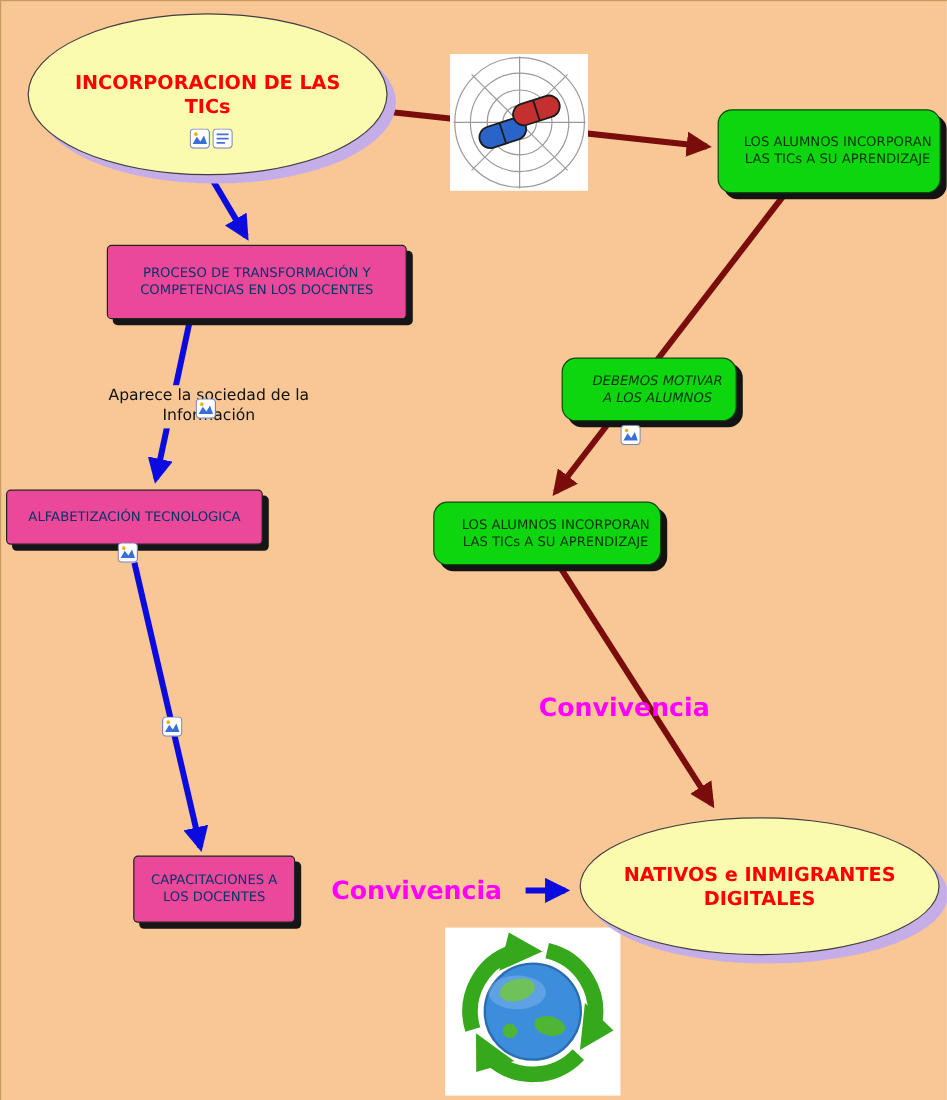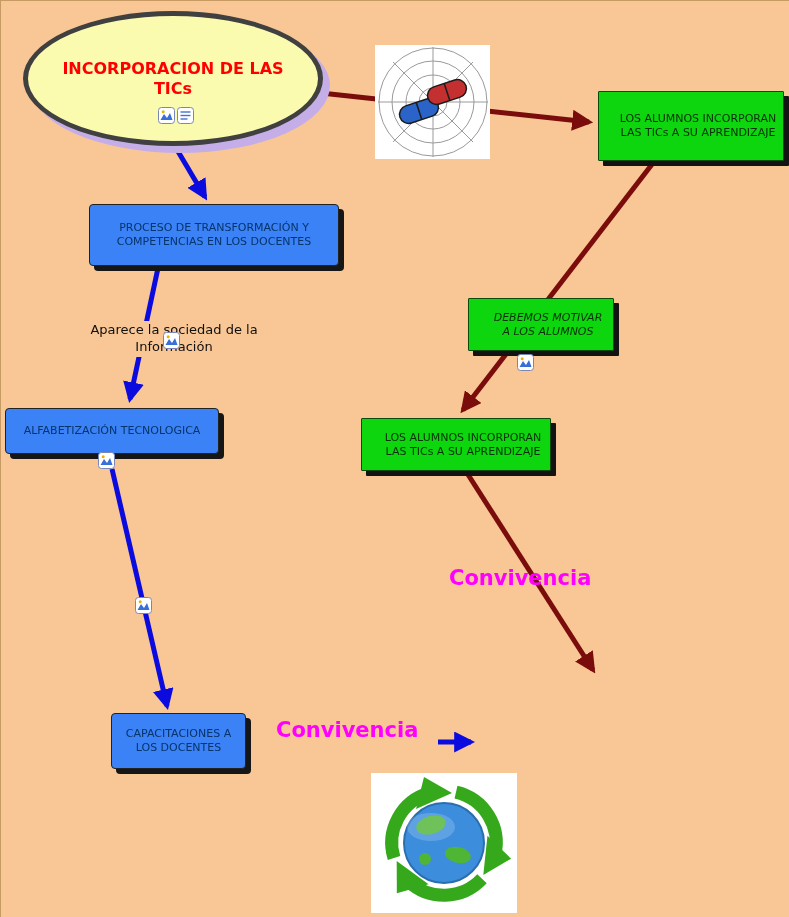--- a/index.html
+++ b/index.html
@@ -11,45 +11,46 @@
   }
   svg.arrows { position:absolute; left:0; top:0; z-index:1; pointer-events:none; }
 
   .node {
     position:absolute; z-index:3;
     display:flex; align-items:center; justify-content:center;
     text-align:center; box-sizing:border-box; padding:4px 6px;
     line-height:1.25;
   }
   .box-cyan {
-    background:#3b82f6; border:1px solid #222;
+    background:#ec4899; border:1px solid #222;
     border-radius:4px; box-shadow:5px 5px 0 #161616;
     color:#06346B; font-size:11px;
   }
   .box-green {
     background:#0ED60E; border:1px solid #0a4a0a;
-    border-radius:1px; box-shadow:5px 5px 0 #131313;
+    border-radius:12px; box-shadow:5px 5px 0 #131313;
     color:#073007; font-size:11px;padding-left:20px;
   }
   .italic { font-style:italic; }
   .ellipse {
-    background:#FBFBB0; border:5px solid #404040;
+    background:#FBFBB0; border:1px solid #404040;
     border-radius:50%; box-shadow:7px 7px 0 #C5AEE8;
     color:#FF0000; font-weight:bold; font-size:16px;
     padding:10px 26px;
   }
   .phrase {
     position:absolute; z-index:3; text-align:center;
     font-size:13px; color:#101010; line-height:1.3;
     background:#F8C795; padding:1px 3px;
   }
   .convivencia {
     position:absolute; z-index:3;
     color:#FF00FF; font-weight:bold; font-size:21px;
     background:transparent;
+    margin-top:12px;
   }
   .res-icon { position:absolute; z-index:4; width:17px; height:17px; }
   .img-box { position:absolute; z-index:2; background:#fff; }
 </style>
 </head>
 <body>
 
 <div class="canvas">
 
   <svg class="arrows" width="789" height="917">
@@ -132,20 +133,21 @@
   <div class="node box-cyan" style="left:88px; top:203px; width:250px; height:62px;">PROCESO DE TRANSFORMACIÓN Y COMPETENCIAS EN LOS DOCENTES</div>
 
   <div class="node box-cyan" style="left:4px; top:407px; width:214px; height:46px;">ALFABETIZACIÓN TECNOLOGICA</div>
 
   <div class="node box-green italic" style="left:467px; top:297px; width:146px; height:53px;">DEBEMOS MOTIVAR A LOS ALUMNOS</div>
 
   <div class="node box-green" style="left:360px; top:417px; width:190px; height:53px;">LOS ALUMNOS INCORPORAN LAS TICs A SU APRENDIZAJE</div>
 
   <div class="node box-cyan" style="left:110px; top:712px; width:135px; height:56px;">CAPACITACIONES A LOS DOCENTES</div>
 
+  <div class="node ellipse" style="left:482px; top:680px; width:300px; height:115px;">NATIVOS e INMIGRANTES DIGITALES</div>
 
   <div class="phrase" style="left:85px; top:296px; width:170px;margin-top:24px;">Aparece la sociedad de la Información</div>
 
 
   <div class="convivencia" style="left:448px; top:565px;">Convivencia</div>
 
   <div class="convivencia" style="left:275px; top:717px;">Convivencia</div>
 
   <span class="res-icon" style="left:157px; top:106px;">
     <svg width="17" height="17" viewBox="0 0 17 17">

